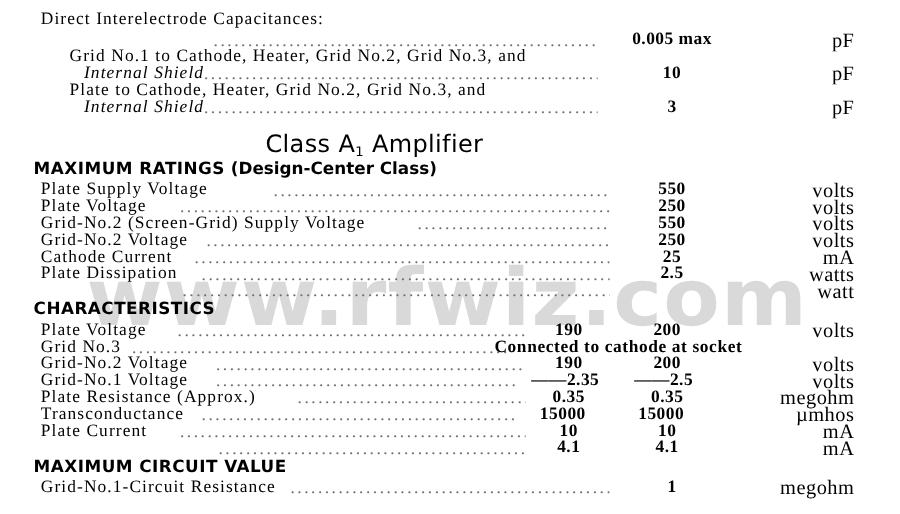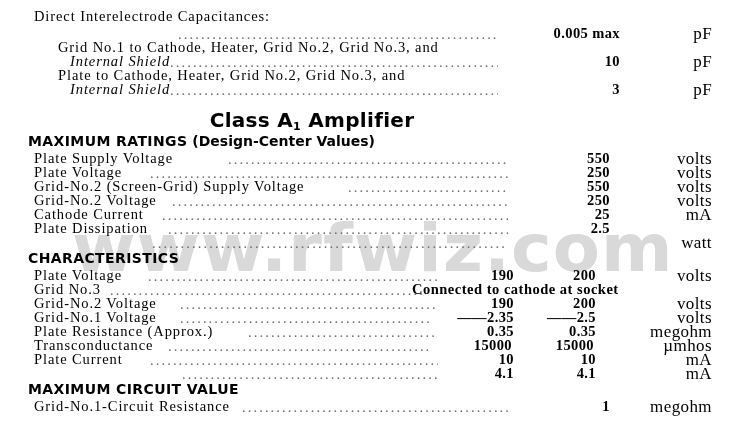--- a/index.html
+++ b/index.html
@@ -61,21 +61,21 @@
     position: absolute;
     overflow: hidden;
     white-space: nowrap;
     font-size: 14.5px;
     letter-spacing: 2.1px;
     color: #6e6e6e;
     top: 1px;
   }
   .val {
     position: absolute;
-    text-align: right;
+    text-align: center;
     font-weight: bold;
     font-size: 14.5px;
     letter-spacing: 0.4px;
   }
   .unit {
     position: absolute;
     text-align: right;
     font-weight: normal;
     font-size: 17px;
     letter-spacing: 0.4px;
@@ -101,21 +101,21 @@
     font-weight: bold;
     letter-spacing: 0;
   }
   #class-title {
     position: absolute;
     left: 0;
     top: 108px;
     width: 624px;
     text-align: center;
     font-family: "DejaVu Sans", "Liberation Sans", sans-serif;
-    font-weight: bold;
+    font-weight: normal;
     font-size: 20px;
     letter-spacing: 0.3px;
   }
   #class-title sub {
     font-size: 11px;
     vertical-align: baseline;
     position: relative;
     top: 3px;
   }
 
@@ -159,21 +159,21 @@
 
     <div class="row" style="top:81px">
       <span class="label ind2">Internal Shield</span>
       <span class="leader" style="left:170px; width:328px">............................................................................................</span>
       <span class="val" style="left:500px; width:120px">3</span>
       <span class="unit" style="left:612px; width:100px">pF</span>
     </div>
 
     <div id="class-title"><span>Class A</span><sub>1</sub><span> Amplifier</span></div>
 
-    <div class="sect" style="left:28px; top:133px"><span>MAXIMUM RATINGS</span><span class="paren"> (Design-Center Values)</span></div>
+    <div class="sect" style="left:28px; top:133px"><span>MAXIMUM RATINGS</span><span class="paren"> (Design-Center Class)</span></div>
 
     <div class="row" style="top:150px">
       <span class="label ind0">Plate  Supply  Voltage</span>
       <span class="leader" style="left:228px; width:280px">............................................................................................</span>
       <span class="val" style="left:510px; width:100px">550</span>
       <span class="unit" style="left:612px; width:100px">volts</span>
     </div>
 
     <div class="row" style="top:164px">
       <span class="label ind0">Plate  Voltage</span>
@@ -200,20 +200,21 @@
       <span class="label ind0">Cathode  Current</span>
       <span class="leader" style="left:162px; width:346px">............................................................................................</span>
       <span class="val" style="left:510px; width:100px">25</span>
       <span class="unit" style="left:612px; width:100px">mA</span>
     </div>
 
     <div class="row" style="top:220px">
       <span class="label ind0">Plate  Dissipation</span>
       <span class="leader" style="left:168px; width:340px">............................................................................................</span>
       <span class="val" style="left:510px; width:100px">2.5</span>
+      <span class="unit" style="left:612px; width:100px">watts</span>
     </div>
 
     <div class="row" style="top:234px">
       <span class="leader" style="left:152px; width:356px">............................................................................................</span>
       <span class="unit" style="left:612px; width:100px">watt</span>
     </div>
 
     <div class="sect" style="left:28px; top:250px">CHARACTERISTICS</div>
 
     <div class="row" style="top:267px">

